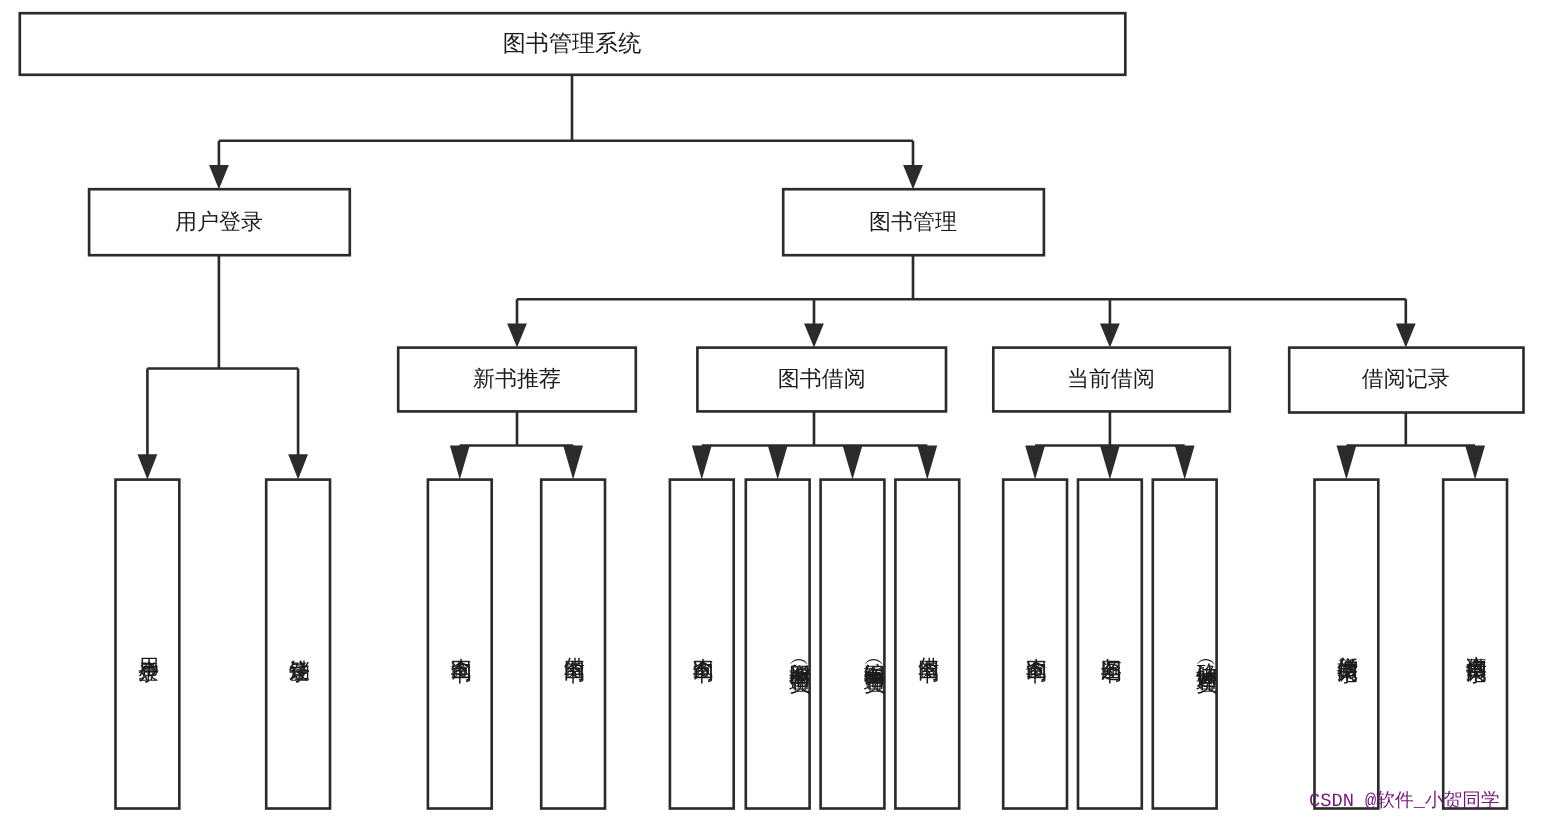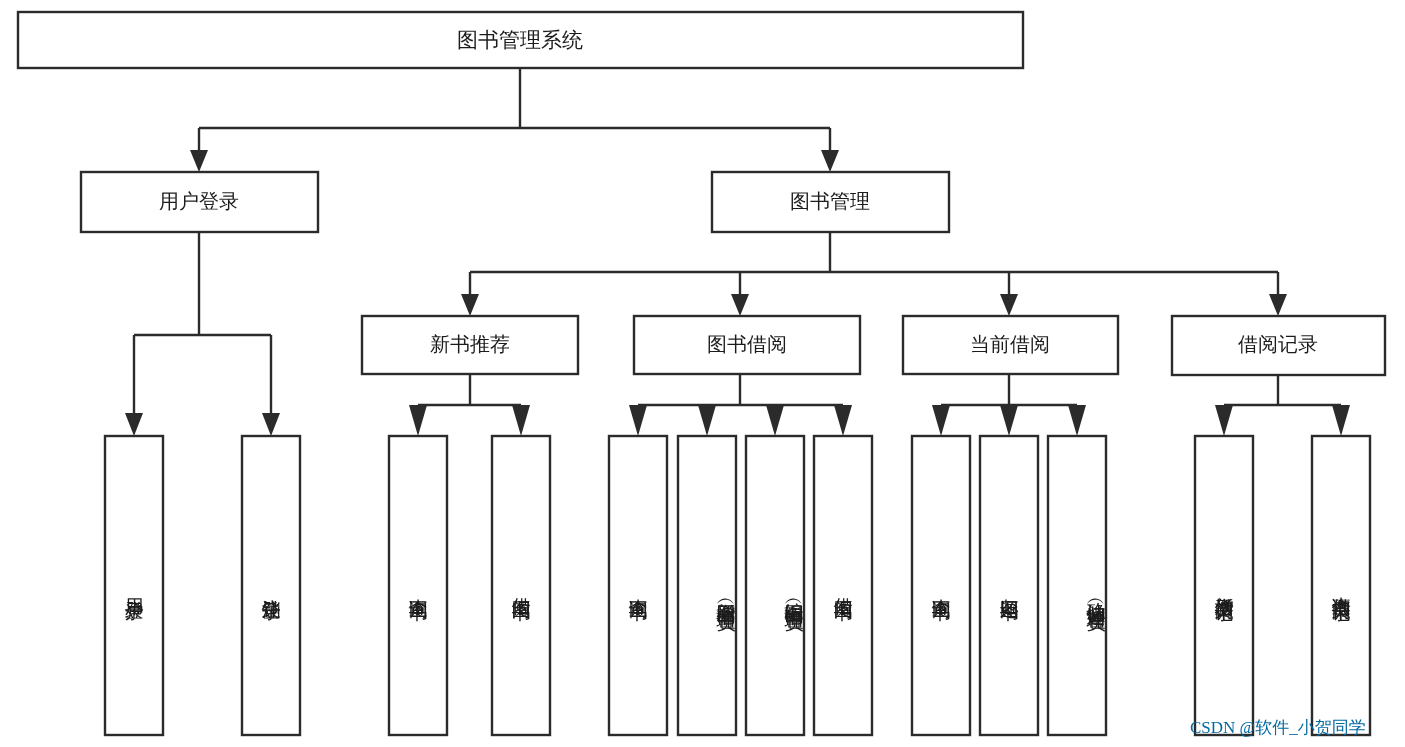--- a/index.html
+++ b/index.html
@@ -66,23 +66,23 @@
     display: flex;
     align-items: center;
     justify-content: center;
     text-align: center;
     white-space: nowrap;
     pointer-events: none;
     user-select: none;
   }
   .watermark {
     position: absolute;
-    font-family: Liberation Serif, serif;
+    font-family: Liberation Mono, monospace;
     font-size: 17px;
-    color: #0369a1;
+    color: #701a75;
     white-space: nowrap;
     user-select: none;
   }
 </style>
 </head>
 <body>
 
 <div id="diagram-root">
 
   <svg class="flow" viewBox="0 0 1405 747" xmlns="http://www.w3.org/2000/svg">

